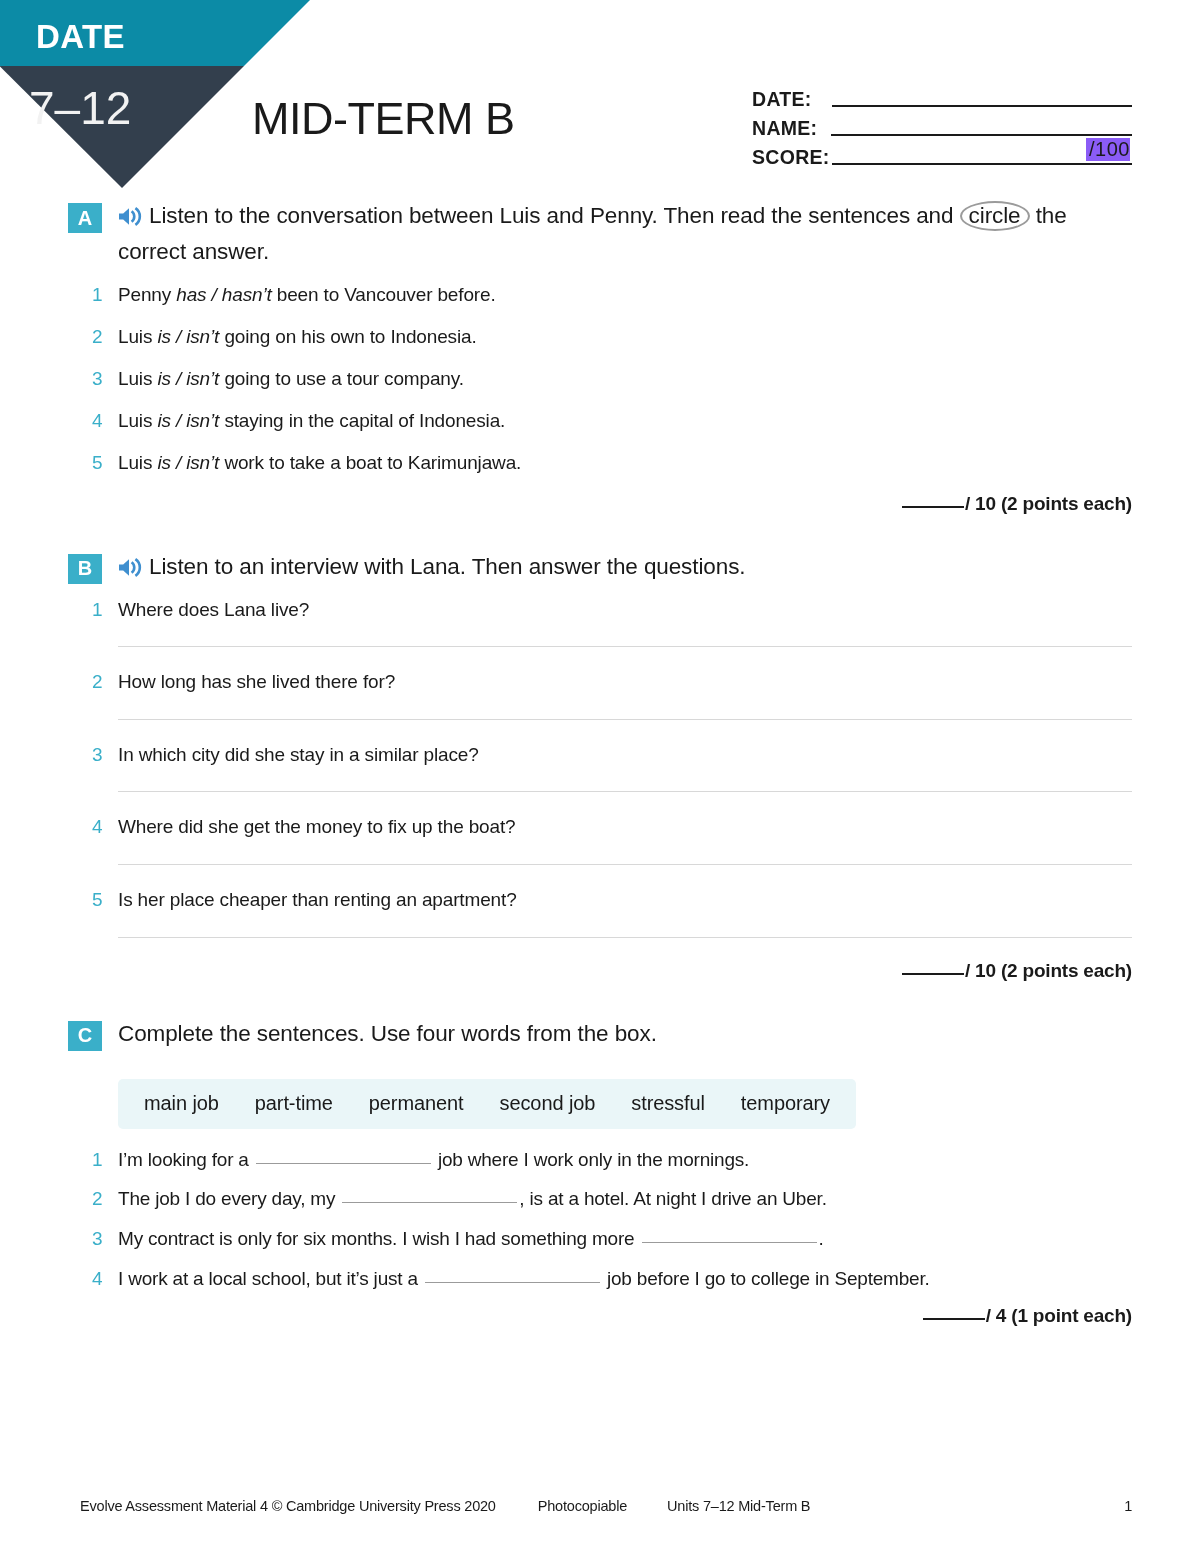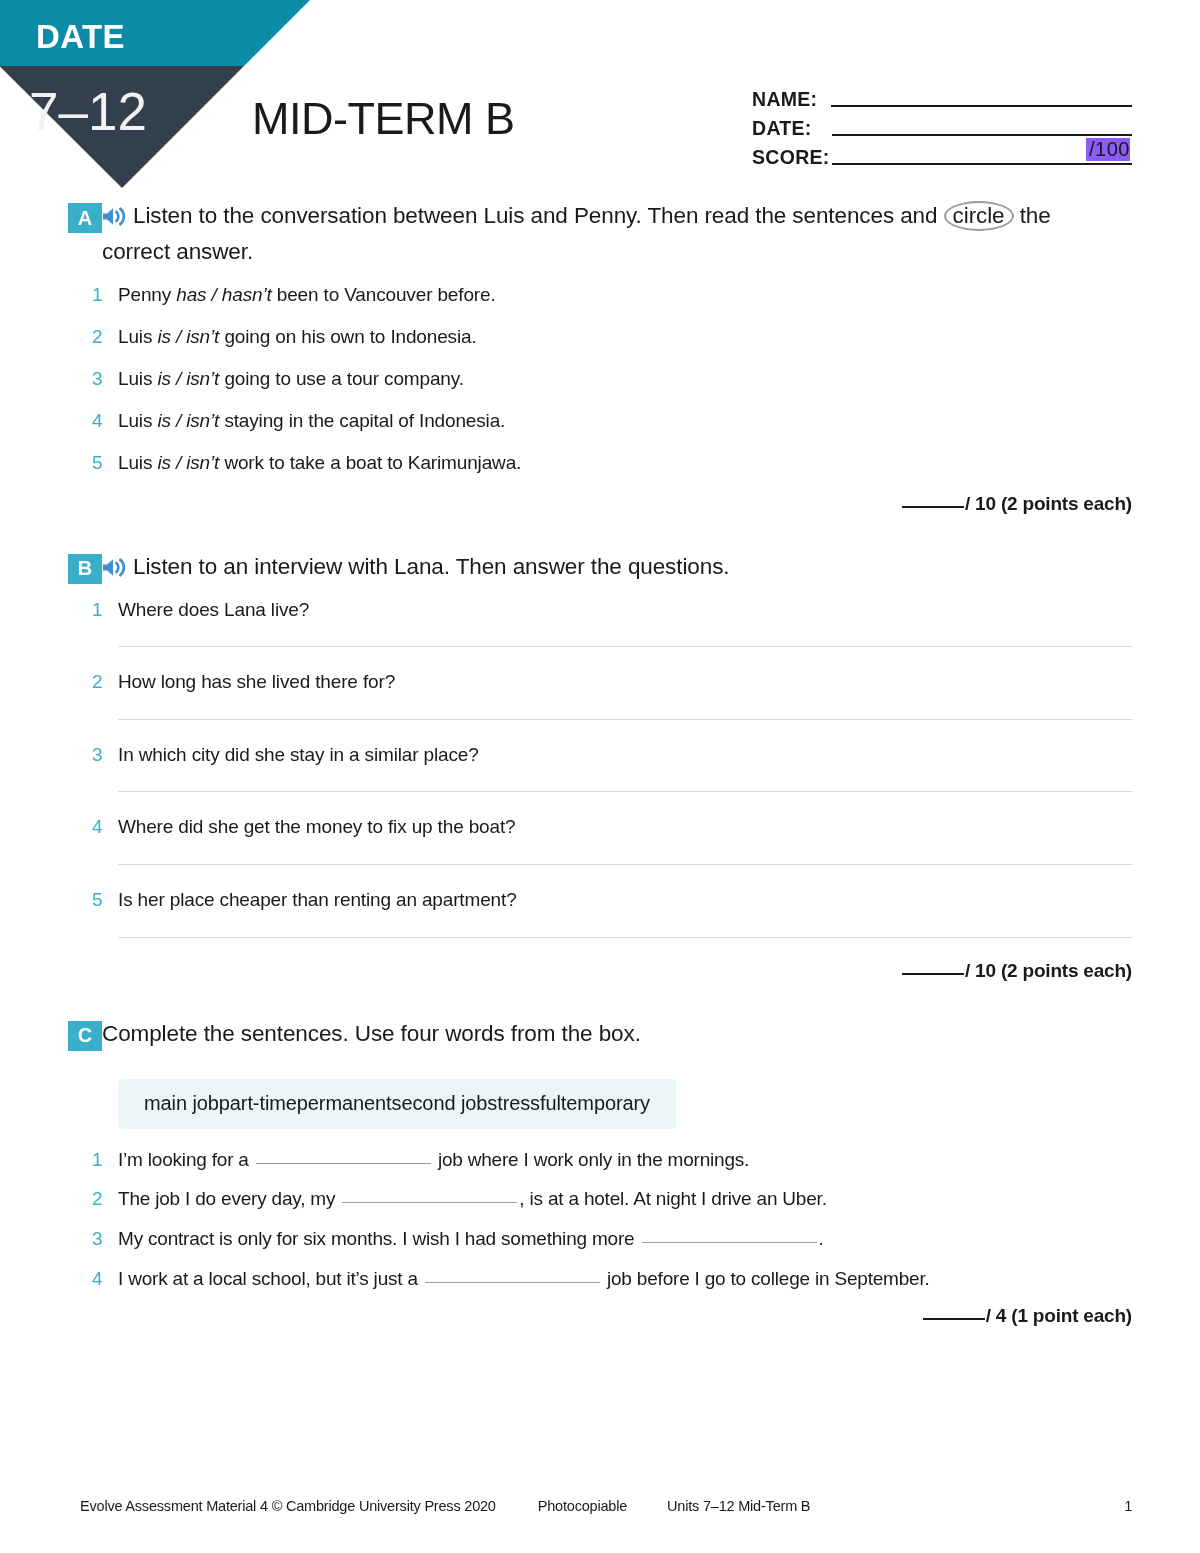--- a/index.html
+++ b/index.html
@@ -48,21 +48,21 @@
     left: 36px; top: 18px;
     font-size: 33px;
     font-weight: bold;
     color: #ffffff;
     letter-spacing: 0.4px;
     z-index: 4;
   }
   .badge-range {
     position: absolute;
     left: 29px; top: 85px;
-    font-size: 53px;
+    font-size: 46px;
     font-weight: normal;
     color: #f2f2f2;
     letter-spacing: 0px;
     z-index: 4;
     line-height: 1;
   }
   .doc-title {
     position: absolute;
     left: 252px;
     top: 93px;
@@ -133,20 +133,21 @@
     color: #ffffff;
     font-size: 20px;
     font-weight: bold;
     display: flex;
     align-items: center;
     justify-content: center;
     flex: 0 0 auto;
     margin-top: 3px;
   }
   .ex-instr {
+    margin-left: 16px;
     font-size: 22.5px;
     line-height: 1.42;
     letter-spacing: -0.1px;
     max-width: 1000px;
   }
   .speaker {
     display: inline-block;
     vertical-align: -4px;
     margin-right: 7px;
   }
@@ -222,20 +223,21 @@
     vertical-align: 2px;
   }
 
   
   .wordbank {
     background: #eaf6f8;
     border-radius: 5px;
     margin: 20px 0 18px 50px;
     padding: 13px 26px 14px 26px;
     display: inline-flex;
+    gap: 36px;
     font-size: 20px;
     letter-spacing: -0.1px;
     color: #1a1a1a;
   }
 
   
   ol.gaplist {
     list-style: none;
     margin: 0;
     padding: 0 0 0 50px;
@@ -290,26 +292,26 @@
     <div class="badge-teal"></div>
     <div class="badge-navy"></div>
     <div class="badge-units">DATE</div>
     <div class="badge-range">7–12</div>
   </div>
 
   <div class="doc-title">MID-TERM B</div>
 
   <div class="meta">
     <div class="meta-row">
+      <span class="meta-label">DATE:</span>
+      <span class="meta-rule date"></span>
+    </div>
+    <div class="meta-row">
       <span class="meta-label">NAME:</span>
       <span class="meta-rule name"></span>
-    </div>
-    <div class="meta-row">
-      <span class="meta-label">DATE:</span>
-      <span class="meta-rule date"></span>
     </div>
     <div class="meta-row">
       <span class="meta-label">SCORE:</span>
       <span class="meta-rule score">
         <span class="score-total">/100</span>
       </span>
     </div>
   </div>
 </div>
 

